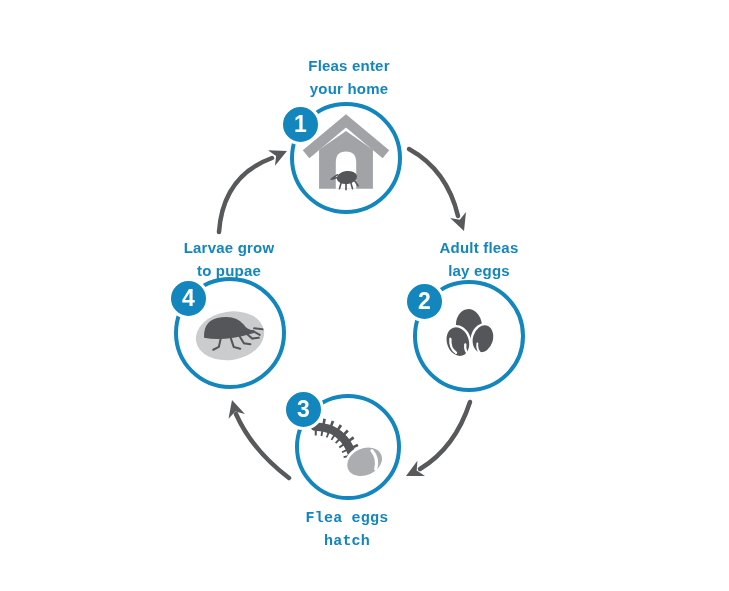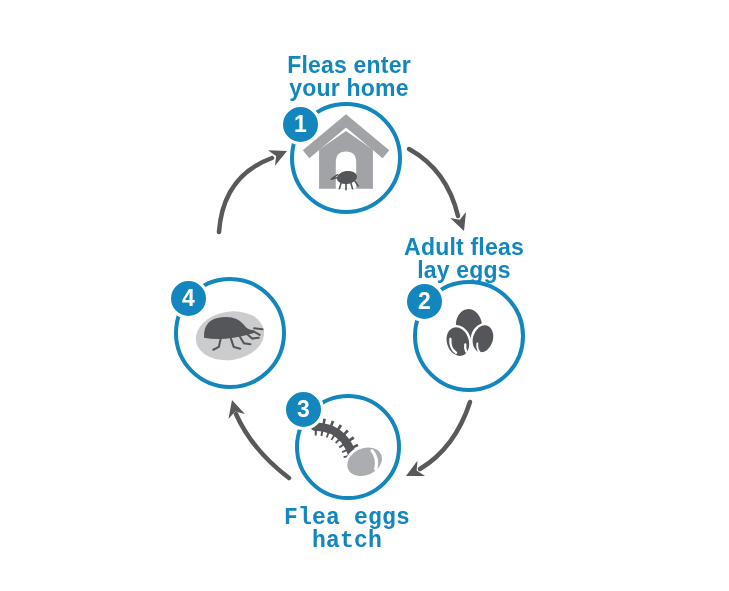--- a/index.html
+++ b/index.html
@@ -14,21 +14,21 @@
     height: 591px;
     background: #ffffff;
     overflow: hidden;
   }
   .step-label {
     position: absolute;
     width: 180px;
     text-align: center;
     white-space: pre-line;
     font-weight: bold;
-    font-size: 23px;
+    font-size: 15px;
     line-height: 23px;
     letter-spacing: 0.2px;
     color: #1286bd;
   }
   .step-circle {
     position: absolute;
     box-sizing: border-box;
     border: 4px solid #1286bd;
     border-radius: 50%;
     background: #ffffff;
@@ -97,21 +97,21 @@
       <path d="M -11 33 L -11 5 Q -11 -7 0 -7 Q 11 -7 11 5 L 11 33 Z" fill="#ffffff"></path>
       <g transform="translate(1,21)">
         <ellipse rx="11" ry="7" fill="#54565a" transform="rotate(-8)"></ellipse>
         <path d="M -6 5 l -2 7 M -1 6 l 0 7 M 4 5 l 2 7 M 8 3 l 4 6" stroke="#54565a" stroke-width="1.8" fill="none" stroke-linecap="round"></path>
         <path d="M -10 -3 l -6 4 M -10 0 l -7 2" stroke="#54565a" stroke-width="1.6" fill="none" stroke-linecap="round"></path>
       </g>
     </svg>
   </div>
   <div class="step-badge" style="left:280px; top:104px;">1</div>
 
-  <div class="step-label" style="left:374px; top:236px;">Adult fleas
+  <div class="step-label" style="left:389px; top:236px;">Adult fleas
 lay eggs</div>
   <div class="step-circle" style="left:413px; top:280px; width:112px; height:112px;">
     <svg viewBox="-56 -56 112 112">
       <ellipse cx="0" cy="-11" rx="14" ry="18" fill="#54565a" transform="rotate(-6 0 -11)"></ellipse>
       <ellipse cx="15" cy="3" rx="12" ry="16" fill="#54565a" stroke="#ffffff" stroke-width="2.5" transform="rotate(16 15 3)"></ellipse>
       <ellipse cx="-12" cy="6" rx="13" ry="17" fill="#54565a" stroke="#ffffff" stroke-width="2.5" transform="rotate(-18 -12 6)"></ellipse>
       <path d="M -20 3 Q -21 13 -14 18" stroke="#ffffff" stroke-width="2.5" fill="none" stroke-linecap="round"></path>
       <path d="M -4 9 Q -5 17 1 21" stroke="#ffffff" stroke-width="2.5" fill="none" stroke-linecap="round"></path>
       <path d="M 9 8 Q 8 15 13 19" stroke="#ffffff" stroke-width="2" fill="none" stroke-linecap="round"></path>
     </svg>
@@ -123,20 +123,22 @@
       <path d="M -36 -22 Q -16 -22 -4 -8 Q 4 2 5 12" stroke="#54565a" stroke-width="19" stroke-dasharray="2.5 5.2" fill="none"></path>
       <path d="M -36 -22 Q -16 -22 -4 -8 Q 4 2 5 12" stroke="#54565a" stroke-width="9" fill="none" stroke-linecap="round"></path>
       <ellipse cx="18" cy="16" rx="21" ry="16" fill="#abadb0" stroke="#ffffff" stroke-width="3" transform="rotate(-24 18 16)"></ellipse>
       <path d="M 26 4 Q 33 12 30 24" stroke="#ffffff" stroke-width="3.5" fill="none" stroke-linecap="round"></path>
     </svg>
   </div>
   <div class="step-badge" style="left:283px; top:389px;">3</div>
   <div class="step-label" style="left:257px; top:507px;font-family:Liberation Mono, monospace;">Flea eggs
 hatch</div>
 
+  <div class="step-label" style="left:139px; top:236px;">Larvae grow
+to pupae</div>
   <div class="step-circle" style="left:174px; top:277px; width:112px; height:112px;">
     <svg viewBox="-56 -56 112 112">
       <ellipse cx="0" cy="3" rx="37" ry="26" fill="#cacccd" transform="rotate(-9 0 3)"></ellipse>
       <path d="M -28 5 Q -29 -15 -9 -17 Q 7 -19 15 -9 Q 18 -4 25 -3 L 26 0 Q 16 3 4 5 Q -14 8 -28 5 Z" fill="#54565a"></path>
       <g stroke="#54565a" stroke-width="2.2" fill="none" stroke-linecap="round">
         <path d="M -10 6 l -2 9 l -6 3"></path>
         <path d="M 1 6 l 3 9 l 7 2"></path>
         <path d="M 10 3 l 5 8 l 7 1"></path>
         <path d="M 17 0 l 7 6 l 7 -1"></path>
         <path d="M 25 -2 l 7 4"></path>

